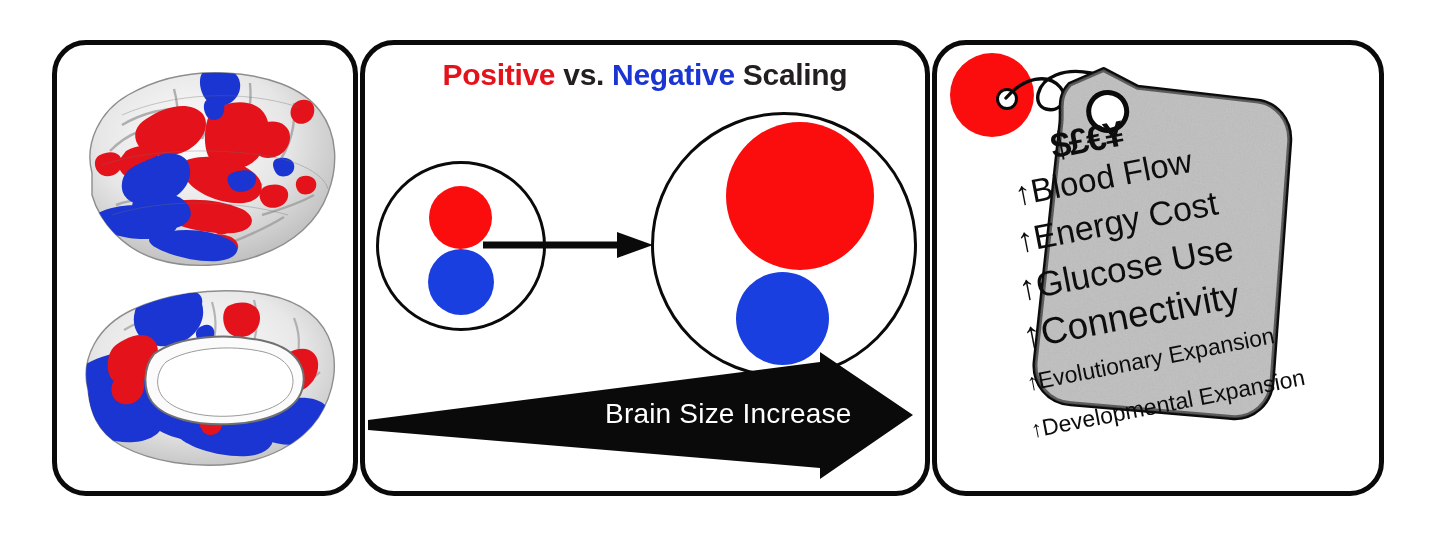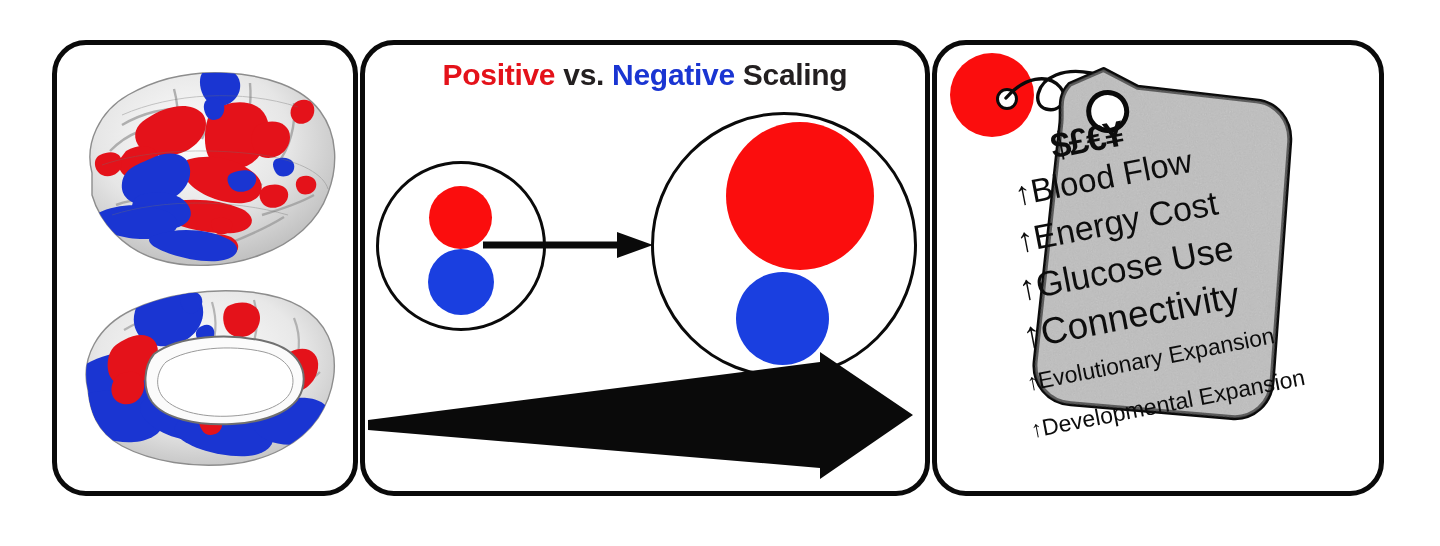--- a/index.html
+++ b/index.html
@@ -304,20 +304,21 @@
     <polygon points="136,5 172,18 136,31" fill="#0a0a0a"></polygon>
   </svg>
 
   <div class="ring" id="ring-large"></div>
   <div class="blob pos" id="large-pos"></div>
   <div class="blob neg" id="large-neg"></div>
 
   <svg id="size-arrow" viewBox="0 0 545 135">
     <polygon points="0,68 452,10 452,0 545,63 452,127 452,116 0,78" fill="#0a0a0a"></polygon>
   </svg>
+  <div id="size-arrow-label">Brain Size Increase</div>
 
   <div class="panel" id="panel-cost"></div>
 
   <div id="tag-red-dot"></div>
   <div id="tag-red-hole"></div>
 
   <svg id="tag-string" viewBox="0 0 160 70">
     <path d="M16,43 C34,22 58,18 70,32 C80,44 70,58 56,54 C42,50 46,28 66,20 C86,12 116,18 134,34" fill="none" stroke="#0a0a0a" stroke-width="3.4" stroke-linecap="round"></path>
   </svg>
 

